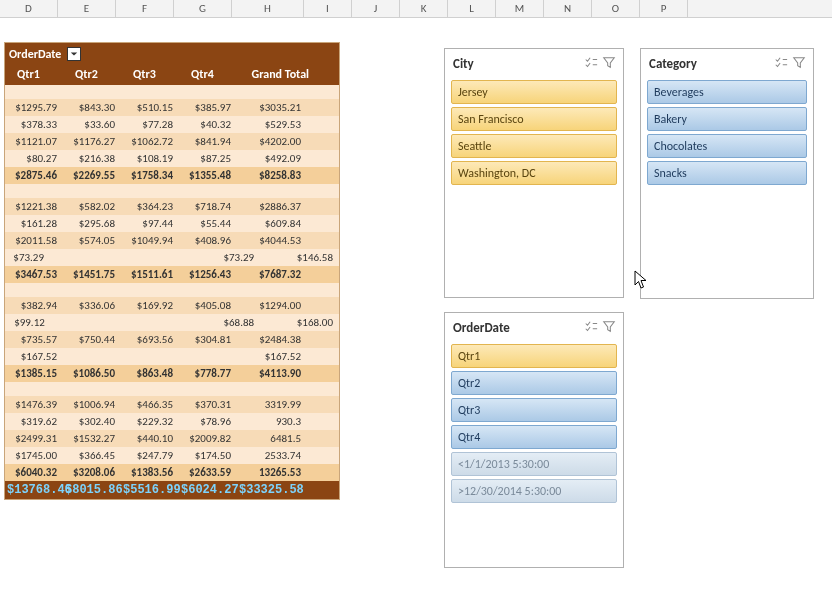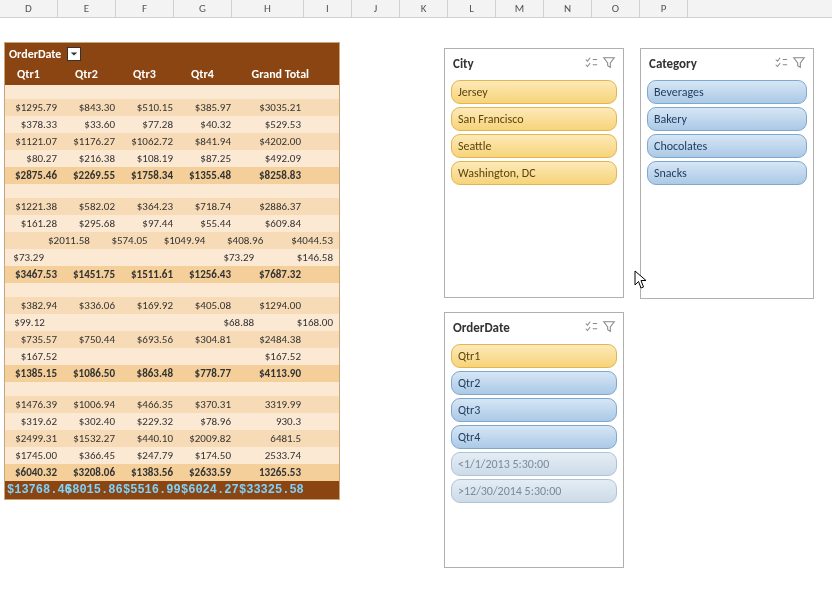--- a/index.html
+++ b/index.html
@@ -110,21 +110,21 @@
   .sicon {
     width: 16px; height: 16px;
     display: inline-flex;
     align-items: center;
     justify-content: center;
     color: #888;
   }
   .sicon svg { width: 14px; height: 14px; stroke: #888; fill: none; stroke-width: 1.2; }
   .slicer-body { padding: 2px 6px; }
   .sitem {
-    border-radius: 9px;
+    border-radius: 2px;
     padding: 4px 6px;
     margin: 3px 0;
     font-size: 12px;
     border: 1px solid transparent;
     cursor: pointer;
   }
   .sitem.gold {
     background: linear-gradient(#fde9b8,#f7d47a);
     border-color: #e2b54f;
     color: #5a4510;
@@ -230,21 +230,21 @@
           <div class="pv-cell q">$718.74</div>
           <div class="pv-cell gt">$2886.37</div>
         </div>
         <div class="pv-row light" style="background: rgb(252, 233, 212);">
           <div class="pv-cell q">$161.28</div>
           <div class="pv-cell q">$295.68</div>
           <div class="pv-cell q">$97.44</div>
           <div class="pv-cell q">$55.44</div>
           <div class="pv-cell gt">$609.84</div>
         </div>
-        <div class="pv-row dark" style="background: rgb(247, 219, 183); padding-left: 33px;">
+        <div class="pv-row dark" style="background: rgb(247, 219, 183);">
           <div class="pv-cell q">$2011.58</div>
           <div class="pv-cell q">$574.05</div>
           <div class="pv-cell q">$1049.94</div>
           <div class="pv-cell q">$408.96</div>
           <div class="pv-cell gt">$4044.53</div>
         </div>
         <div class="pv-row light" style="background: rgb(252, 233, 212); gap: 25px;">
           <div class="pv-cell q">$73.29</div>
           <div class="pv-cell q"></div>
           <div class="pv-cell q"></div>

